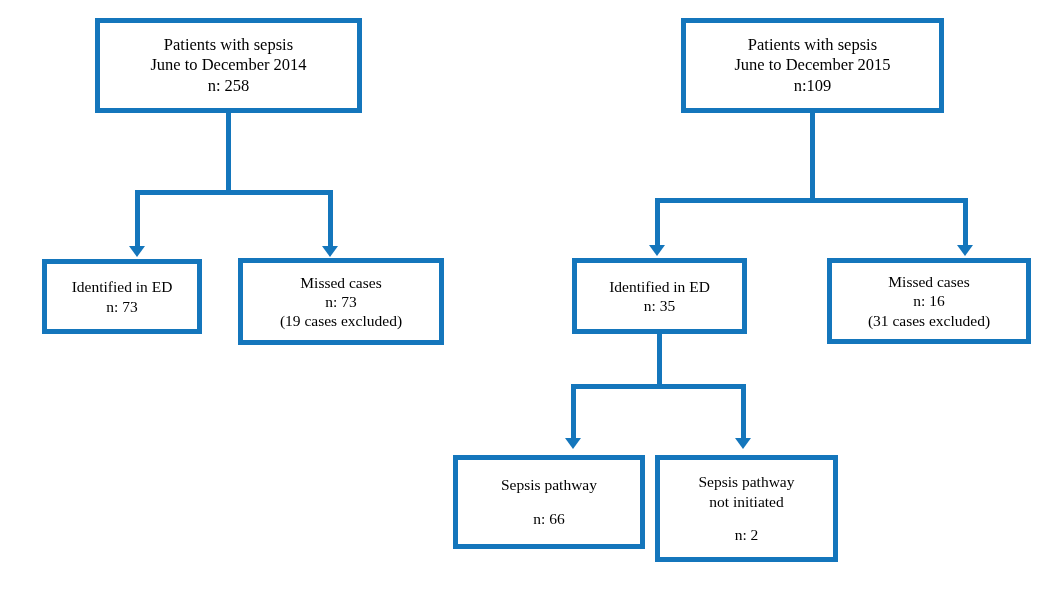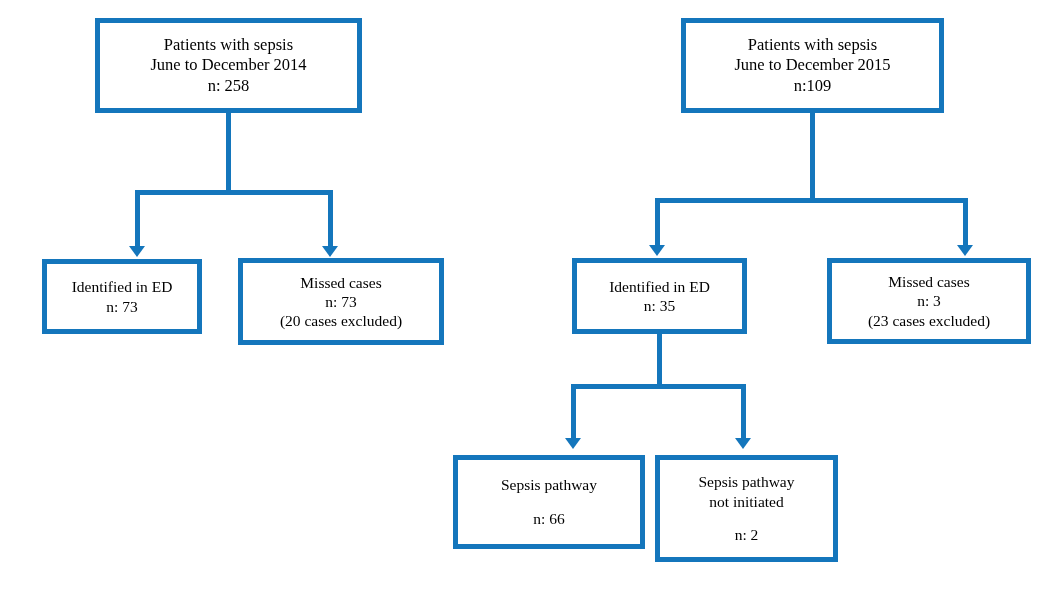--- a/index.html
+++ b/index.html
@@ -77,21 +77,21 @@
   <div class="arrow" style="left:322px; top:246px;"></div>
 
   <div class="node fs15" style="left:42px; top:259px; width:160px; height:75px;">
     <span class="line">Identified in ED</span>
     <span class="line">n: 73</span>
   </div>
 
   <div class="node fs15" style="left:238px; top:258px; width:206px; height:87px;">
     <span class="line">Missed cases</span>
     <span class="line">n: 73</span>
-    <span class="line">(20 cases excluded)</span>
+    <span class="line">(19 cases excluded)</span>
   </div>
 
   <div class="node fs16" style="left:681px; top:18px; width:263px; height:95px;">
     <span class="line">Patients with sepsis</span>
     <span class="line">June to December 2015</span>
     <span class="line">n:109</span>
   </div>
 
   <div class="seg v" style="left:810px; top:113px; height:90px;"></div>
   <div class="seg h" style="left:655px; top:198px; width:313px;"></div>
@@ -100,22 +100,22 @@
   <div class="seg v" style="left:963px; top:198px; height:50px;"></div>
   <div class="arrow" style="left:957px; top:245px;"></div>
 
   <div class="node fs15" style="left:572px; top:258px; width:175px; height:76px;">
     <span class="line">Identified in ED</span>
     <span class="line">n: 35</span>
   </div>
 
   <div class="node fs15" style="left:827px; top:258px; width:204px; height:86px;">
     <span class="line">Missed cases</span>
-    <span class="line">n: 3</span>
-    <span class="line">(23 cases excluded)</span>
+    <span class="line">n: 16</span>
+    <span class="line">(31 cases excluded)</span>
   </div>
 
   <div class="seg v" style="left:657px; top:334px; height:55px;"></div>
   <div class="seg h" style="left:571px; top:384px; width:175px;"></div>
   <div class="seg v" style="left:571px; top:384px; height:56px;"></div>
   <div class="arrow" style="left:565px; top:438px;"></div>
   <div class="seg v" style="left:741px; top:384px; height:56px;"></div>
   <div class="arrow" style="left:735px; top:438px;"></div>
 
   <div class="node fs15" style="left:453px; top:455px; width:192px; height:94px;">

